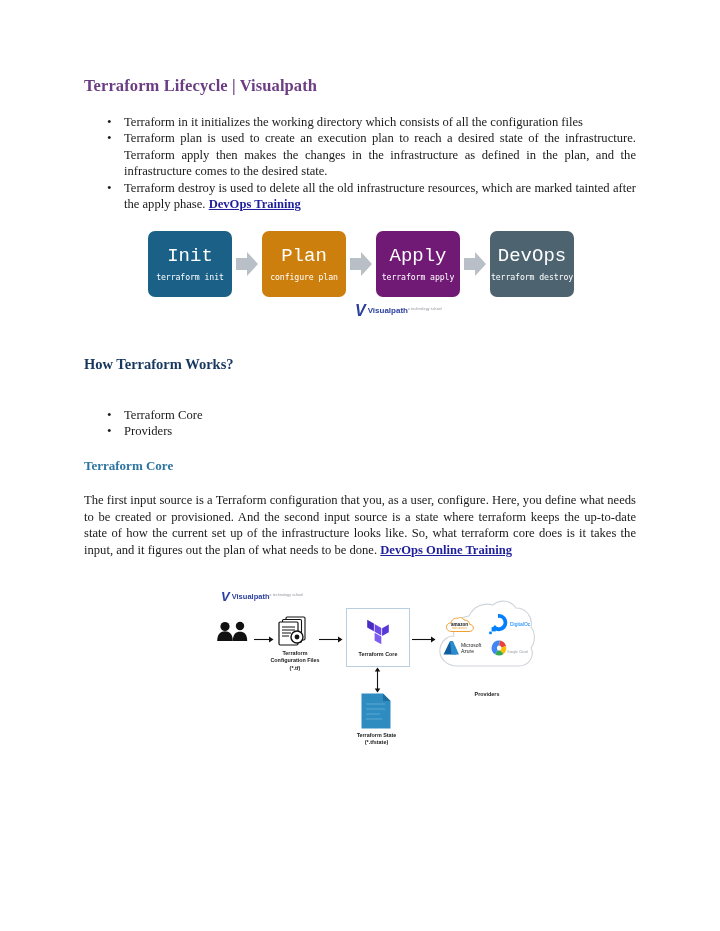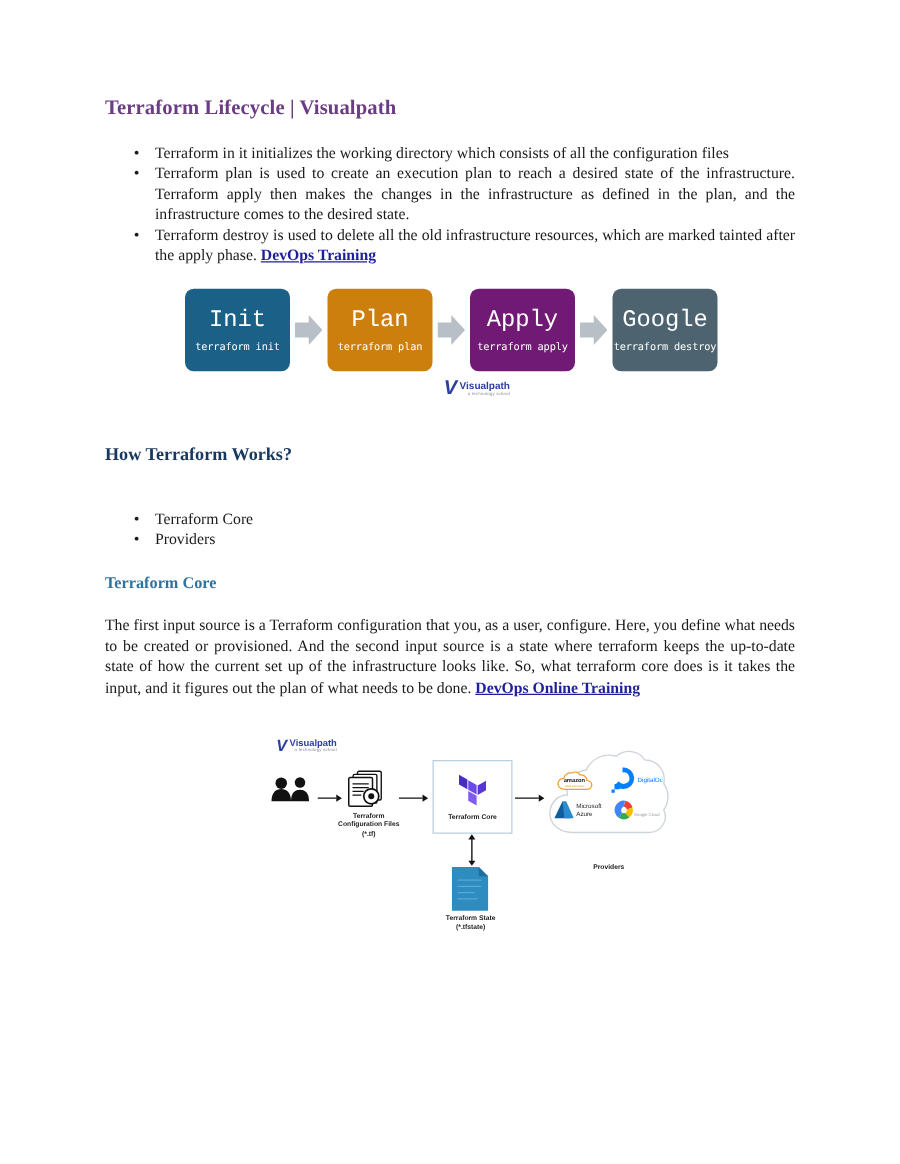--- a/index.html
+++ b/index.html
@@ -146,21 +146,21 @@
   }
   .vp-v {
     font-family: "Liberation Sans", sans-serif;
     font-weight: bold;
     font-size: 16px;
     color: #2b3f9e;
     font-style: italic;
     line-height: 1;
     margin-right: 2px;
   }
-  .vp-words { display: flex; flex-direction: column; line-height: 1; align-items: flex-end; }
+  .vp-words { display: flex; flex-direction: row; line-height: 1; }
   .vp-name {
     font-family: "Liberation Sans", sans-serif;
     font-weight: bold;
     font-size: 8px;
     color: #2b3f9e;
   }
   .vp-tag {
     font-family: "Liberation Sans", sans-serif;
     font-size: 3.4px;
     color: #8a8a96;
@@ -243,42 +243,42 @@
         </div>
 
         <div class="lc-arrow">
           <svg width="22" height="24" viewBox="0 0 22 24">
               <path d="M0 6 L11 6 L11 0 L22 12 L11 24 L11 18 L0 18 Z" fill="#b9bfc7"></path>
             </svg>
         </div>
 
         <div class="lc-box" id="lc-box-1" style="background: rgb(205, 127, 14);">
           <div class="lc-title">Plan</div>
-          <div class="lc-cmd">terraform plan</div>
+          <div class="lc-cmd">configure plan</div>
         </div>
 
         <div class="lc-arrow">
           <svg width="22" height="24" viewBox="0 0 22 24">
               <path d="M0 6 L11 6 L11 0 L22 12 L11 24 L11 18 L0 18 Z" fill="#b9bfc7"></path>
             </svg>
         </div>
 
         <div class="lc-box" id="lc-box-2" style="background: #701a75;">
           <div class="lc-title">Apply</div>
           <div class="lc-cmd">terraform apply</div>
         </div>
 
         <div class="lc-arrow">
           <svg width="22" height="24" viewBox="0 0 22 24">
               <path d="M0 6 L11 6 L11 0 L22 12 L11 24 L11 18 L0 18 Z" fill="#b9bfc7"></path>
             </svg>
         </div>
 
         <div class="lc-box" id="lc-box-3" style="background: rgb(77, 100, 112);">
-          <div class="lc-title">Google</div>
+          <div class="lc-title">DevOps</div>
           <div class="lc-cmd">terraform destroy</div>
         </div>
       </div>
 
       <div class="vp-logo-small">
         <span class="vp-v">V</span>
         <span class="vp-words">
           <span class="vp-name">Visualpath</span>
           <span class="vp-tag">a technology school</span>
         </span>

